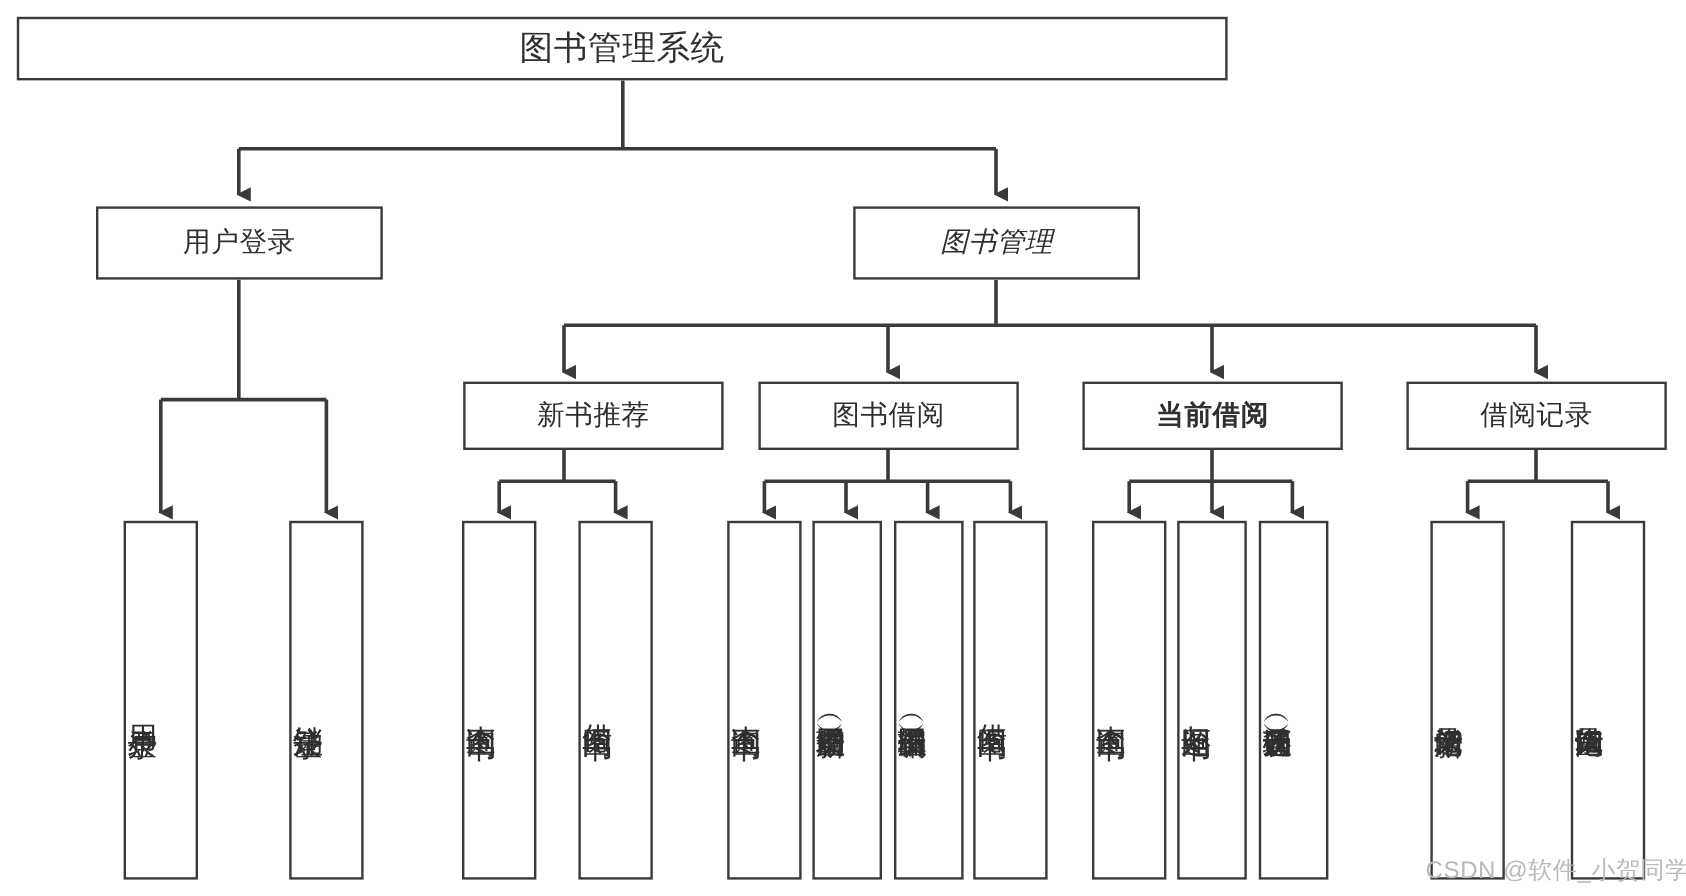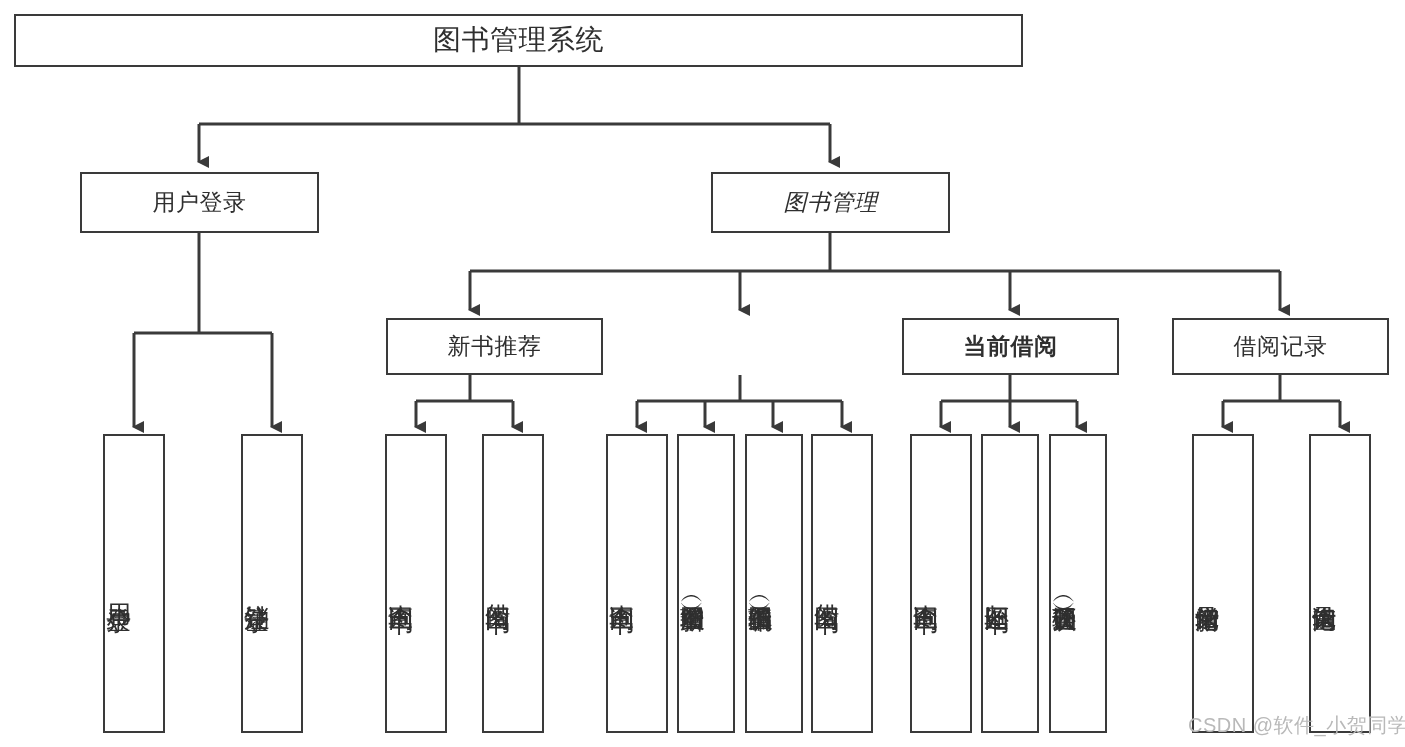--- a/index.html
+++ b/index.html
@@ -146,20 +146,23 @@
   </div>
 
   <div class="node horiz" style="left:711px; top:172px; width:239px; height:61px;font-style:italic;">
     <span class="node-label">图书管理</span>
   </div>
 
   <div class="node horiz" style="left:362px; top:318px; width:217px; height:57px;margin-left:24px;">
     <span class="node-label">新书推荐</span>
   </div>
 
+  <div class="node horiz" style="left:632px; top:318px; width:217px; height:57px;">
+    <span class="node-label">图书借阅</span>
+  </div>
 
   <div class="node horiz" style="left:902px; top:318px; width:217px; height:57px;font-weight:bold;">
     <span class="node-label">当前借阅</span>
   </div>
 
   <div class="node horiz" style="left:1172px; top:318px; width:217px; height:57px;">
     <span class="node-label">借阅记录</span>
   </div>
 
   <div class="node vert" style="left:103px; top:434px; width:62px; height:299px;">

